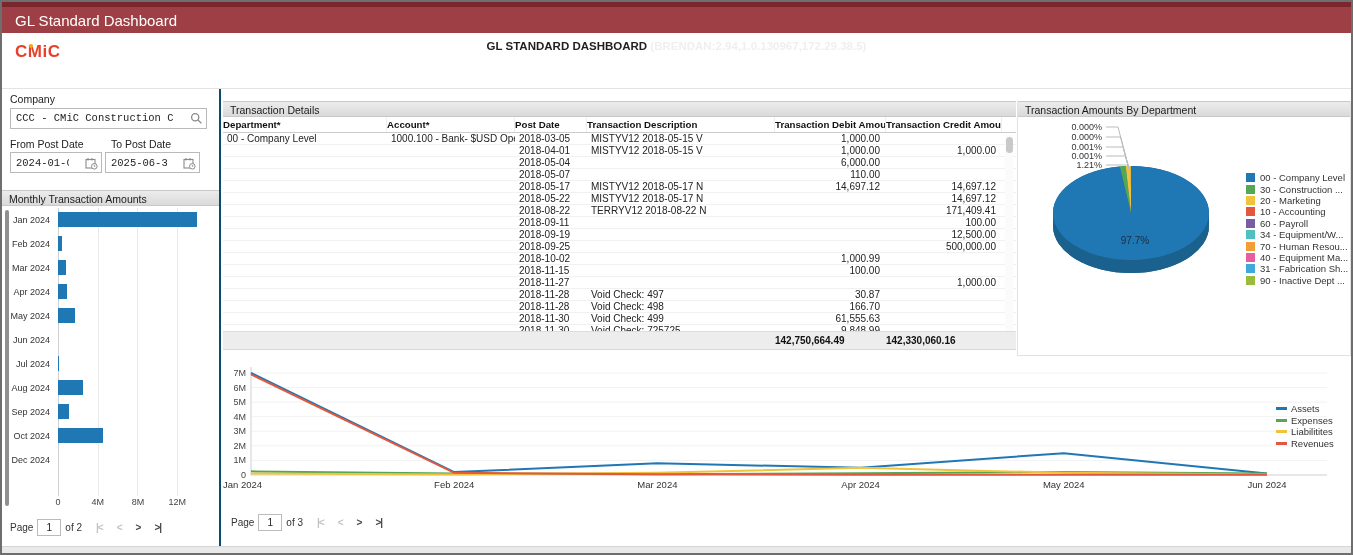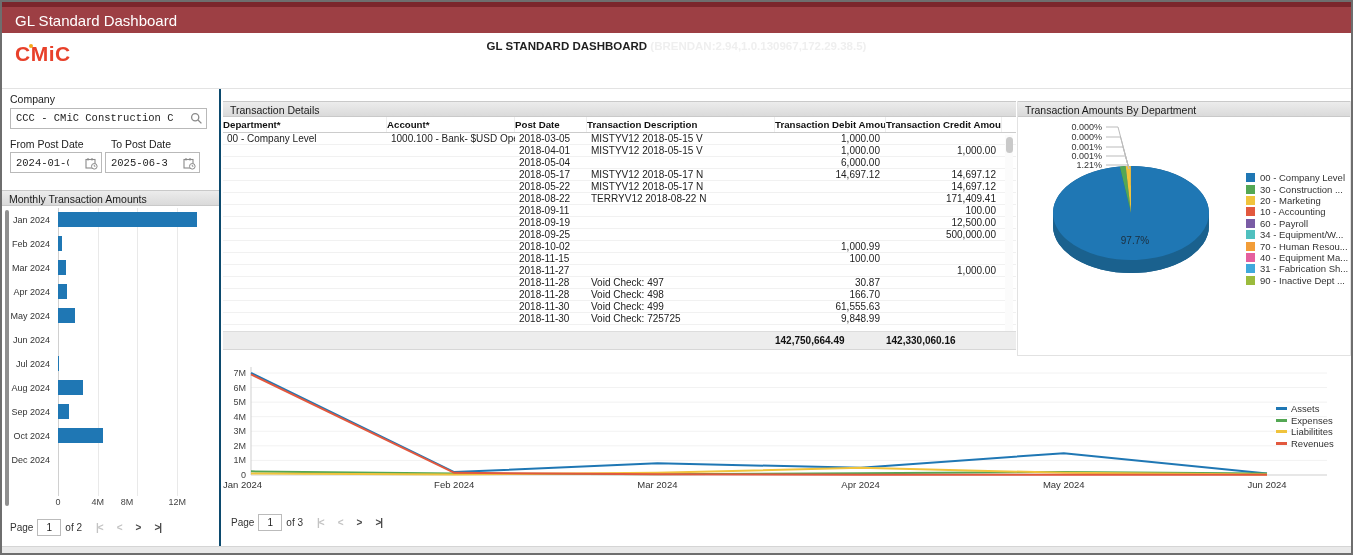--- a/index.html
+++ b/index.html
@@ -3,21 +3,21 @@
 <meta charset="utf-8">
 <style>
   * { box-sizing: border-box; margin: 0; padding: 0; }
   body { font-family: "Liberation Sans", sans-serif; background:#fff; }
   .window { position:relative; width:1353px; height:555px; border:2px solid #6e6e6e; background:#fff; overflow:hidden; }
 
   
   .topstrip { height:5px; background:#7b262c; }
   .titlebar { height:26px; background:#9d3f44; color:#fff; display:flex; align-items:center; padding-left:13px; font-size:15px; }
   .appbar { position:relative; height:56px; background:#fff; border-bottom:1px solid #e3e3e3; }
-  .logo { position:absolute; left:13px; top:9px; font-size:21px; font-weight:bold; color:#e8402a; letter-spacing:0.5px; }
+  .logo { position:absolute; left:13px; top:9px; font-size:17px; font-weight:bold; color:#e8402a; letter-spacing:0.5px; }
   .logo-dot { position:absolute; left:26.5px; top:11px; width:4px; height:4px; border-radius:50%; background:#f5a81c; }
   .heading-wrap { position:absolute; left:0; right:0; top:7px; text-align:center; font-size:11.5px; }
   .heading { font-weight:bold; color:#1f1f1f; }
   .watermark { color:#efefef; font-weight:bold; }
 
   
   .content { display:flex; height:463px; }
   .leftcol { width:221px; border-right:2px solid #0c4a6e; padding-top:4px; position:relative; }
   .maincol { flex:1; padding:12px 0 0 2px; position:relative; }
 
@@ -224,21 +224,21 @@
               <div class="bar-row">
                 <span class="bar-label">Dec 2024</span>
                 <div class="bar-track">
                   <div class="bar-rect" style="width: 0px; background: rgb(31, 119, 180);"></div>
                 </div>
               </div>
             </div>
           <div class="bar-xticks" id="barxticks">
               <span style="left: 56px;">0</span>
               <span style="left: 95.7419px;">4M</span>
-              <span style="left: 125px; text-align: right;">8M</span>
+              <span style="left: 136px; text-align: right;">8M</span>
               <span style="left: 175.226px;">12M</span>
             </div>
         </div>
         <div class="pager">
           <span>Page</span>
           <input value="1" style="">
           <span>of 2</span>
           <span class="pgbtn dis">|&lt;</span>
           <span class="pgbtn dis">&lt;</span>
           <span class="pgbtn en">&gt;</span>
@@ -277,20 +277,28 @@
                   <div class="">MISTYV12 2018-05-15 V</div>
                   <div class="num">1,000.00</div>
                   <div class="num">1,000.00</div>
                 </div>
                 <div class="trow">
                   <div class=""></div>
                   <div class=""></div>
                   <div class="">2018-05-04</div>
                   <div class=""></div>
                   <div class="num">6,000.00</div>
+                  <div class="num"></div>
+                </div>
+                <div class="trow">
+                  <div class=""></div>
+                  <div class=""></div>
+                  <div class="">2018-05-07</div>
+                  <div class=""></div>
+                  <div class="num">110.00</div>
                   <div class="num"></div>
                 </div>
                 <div class="trow">
                   <div class=""></div>
                   <div class=""></div>
                   <div class="">2018-05-17</div>
                   <div class="">MISTYV12 2018-05-17 N</div>
                   <div class="num">14,697.12</div>
                   <div class="num">14,697.12</div>
                 </div>

